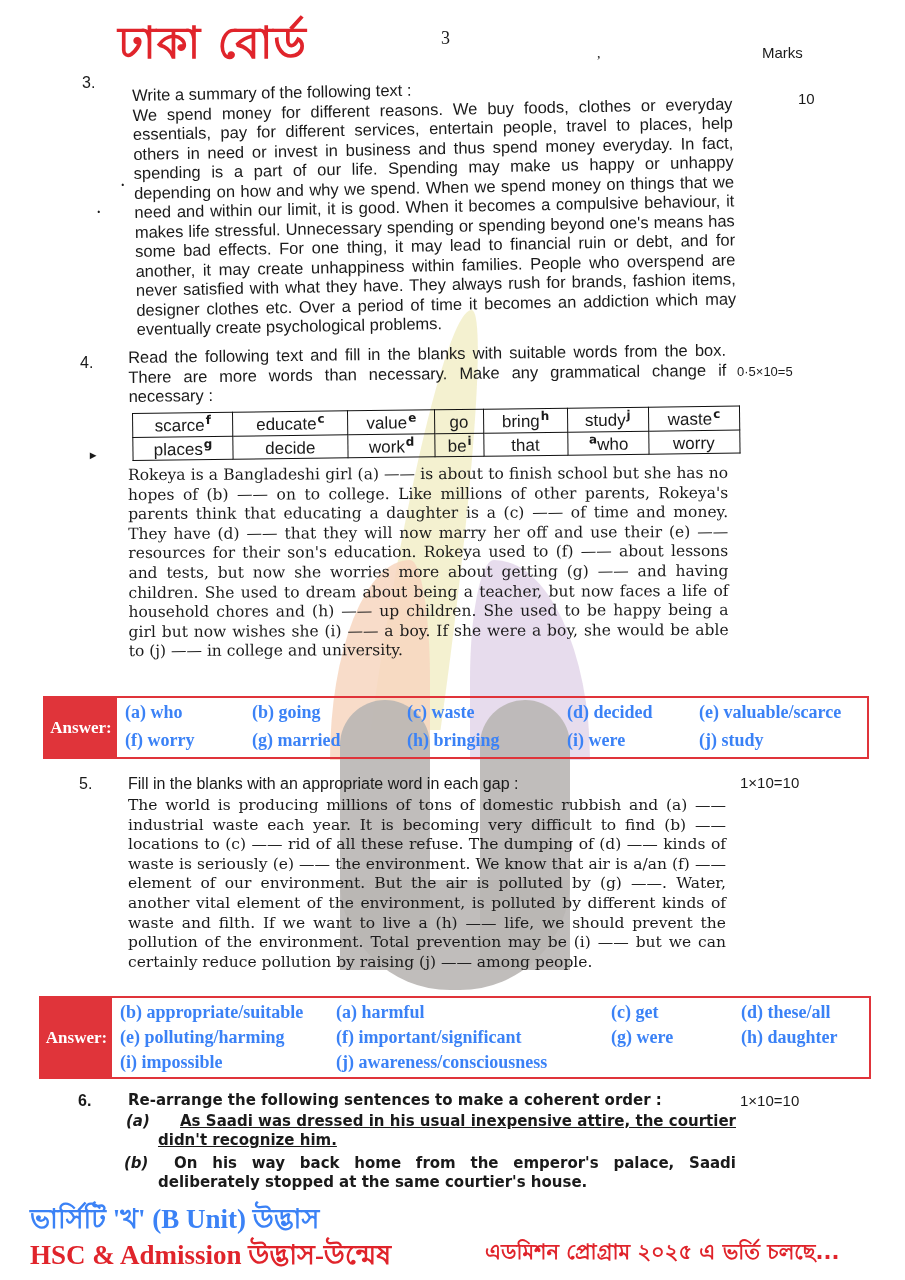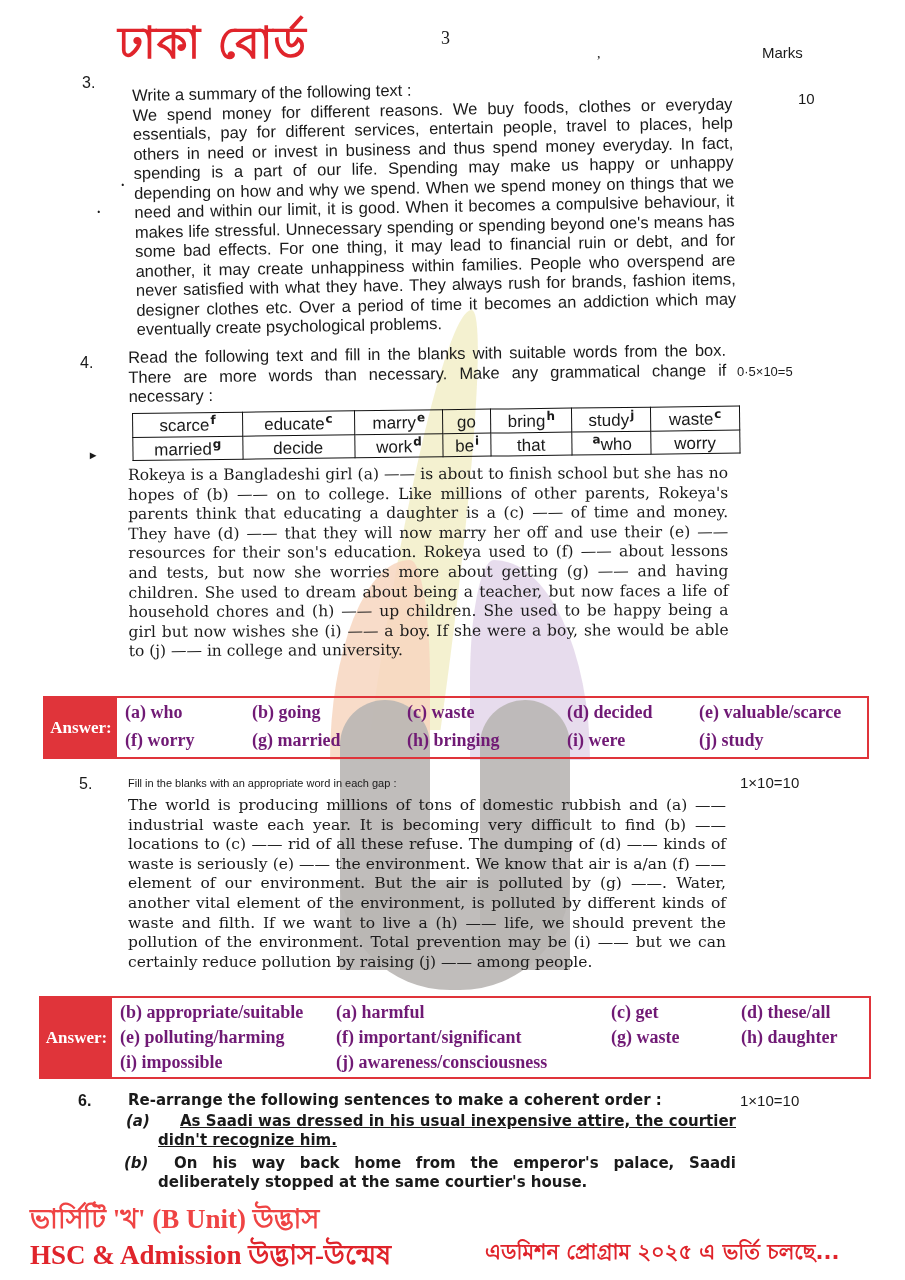--- a/index.html
+++ b/index.html
@@ -31,26 +31,26 @@
     .q3-body { left: 132px; top: 78px; width: 600px; transform: rotate(-1.1deg); transform-origin: left top; }
 
     
     .word-box { position: absolute; left: 132px; top: 405px; width: 608px; border-collapse: collapse; transform: rotate(-0.7deg); transform-origin: left top; }
     .word-box td { border: 1.5px solid #111; font-family: "Liberation Sans", sans-serif; font-size: 17px; text-align: center; height: 22px; padding: 0 4px; position: relative; }
     .hw { font-family: "DejaVu Sans", sans-serif; font-size: 12px; font-weight: bold; vertical-align: super; margin-left: 1px; }
 
     
     .ans-box { position: absolute; border: 2.5px solid #e0343a; display: flex; background: transparent; }
     .ans-label { background: #e0343a; color: #fff; font-family: "Liberation Serif", serif; font-weight: bold; font-size: 17px; display: flex; align-items: center; justify-content: center; }
-    .ans-grid { display: grid; padding: 2px 8px; font-family: "Liberation Serif", serif; font-weight: bold; color: #701a75; font-size: 18px; line-height: 24px; }
+    .ans-grid { display: grid; padding: 2px 8px; font-family: "Liberation Serif", serif; font-weight: bold; color: #3b82f6; font-size: 18px; line-height: 24px; }
 
     .q6-item { position: absolute; font-family: "DejaVu Sans", sans-serif; font-weight: bold; font-size: 15px; line-height: 19px; text-align: justify; }
     .q6-label { position: absolute; font-family: "DejaVu Sans", sans-serif; font-style: italic; font-weight: bold; font-size: 15px; }
 
-    .footer-line1 { position: absolute; left: 30px; top: 1190px; color: #ef4444; font-family: "Liberation Serif", serif; font-weight: bold; font-size: 27px; }
+    .footer-line1 { position: absolute; left: 30px; top: 1190px; color: #3b82f6; font-family: "Liberation Serif", serif; font-weight: bold; font-size: 27px; }
     .footer-line2 { position: absolute; left: 30px; top: 1226px; color: #e0242b; font-family: "Liberation Serif", serif; font-weight: bold; font-size: 27px; }
     .footer-right { position: absolute; left: 485px; top: 1228px; color: #e0242b; font-family: "DejaVu Sans", sans-serif; font-weight: bold; font-size: 21px; }
     .dot { position: absolute; font-size: 14px; font-weight: bold; }
   </style>
 </head>
 <body>
 
 <div class="wm wm-flame-yellow"></div>
 <div class="wm wm-flame-orange"></div>
 <div class="wm wm-flame-purple"></div>
@@ -76,28 +76,28 @@
 
   <div class="qnum" style="left:80px; top:346px;">4.</div>
   <div class="qtext" style="left:128px; top:340px; width:598px; transform:rotate(-0.7deg); transform-origin:left top;">Read the following text and fill in the blanks with suitable words from the box. There are more words than necessary. Make any grammatical change if necessary :</div>
   <div class="mark-right" style="left:737px; top:336px; font-size:13px;margin-top:20px;">0·5×10=5</div>
 
   <table class="word-box">
     <tbody>
         <tr>
       <td><span>scarce</span><span class="hw">f</span></td>
       <td><span>educate</span><span class="hw">c</span></td>
-      <td><span>marry</span><span class="hw">e</span></td>
+      <td><span>value</span><span class="hw">e</span></td>
       <td><span>go</span><span class="hw"></span></td>
       <td><span>bring</span><span class="hw">h</span></td>
       <td><span>study</span><span class="hw">j</span></td>
       <td><span>waste</span><span class="hw">c</span></td>
     </tr>
     <tr>
-      <td><span>married</span><span class="hw">g</span></td>
+      <td><span>places</span><span class="hw">g</span></td>
       <td><span>decide</span><span class="hw"></span></td>
       <td><span>work</span><span class="hw">d</span></td>
       <td><span>be</span><span class="hw">i</span></td>
       <td><span>that</span><span class="hw"></span></td>
       <td><span class="hw">a</span><span>who</span></td>
       <td><span>worry</span><span class="hw"></span></td>
     </tr>
   </tbody>
     </table>
   <div class="dot" style="left:90px; top:440px; font-size:12px;">▸</div>
@@ -114,34 +114,34 @@
       <div>(e) valuable/scarce</div>
       <div>(f) worry</div>
       <div>(g) married</div>
       <div>(h) bringing</div>
       <div>(i) were</div>
       <div>(j) study</div>
     </div>
   </div>
 
   <div class="qnum" style="left:79px; top:767px;">5.</div>
-  <div class="qtext" style="left:128px; top:766px; font-size:11px;">Fill in the blanks with an appropriate word in each gap :</div>
+  <div class="qtext" style="left:128px; top:766px; font-size:16px;">Fill in the blanks with an appropriate word in each gap :</div>
   <div class="mark-right" style="left:740px; top:766px;">1×10=10</div>
   <div class="qtext serif" style="left:128px; top:788px; width:598px;">The world is producing millions of tons of domestic rubbish and (a) —— industrial waste each year. It is becoming very difficult to find (b) —— locations to (c) —— rid of all these refuse. The dumping of (d) —— kinds of waste is seriously (e) —— the environment. We know that air is a/an (f) —— element of our environment. But the air is polluted by (g) ——. Water, another vital element of the environment, is polluted by different kinds of waste and filth. If we want to live a (h) —— life, we should prevent the pollution of the environment. Total prevention may be (i) —— but we can certainly reduce pollution by raising (j) —— among people.</div>
 
   <div class="ans-box" style="left:39px; top:988px; width:832px; height:83px;">
     <div class="ans-label" style="width:86px;">Answer:</div>
     <div class="ans-grid" style="grid-template-columns:216px 275px 130px 120px;">
       <div>(b) appropriate/suitable</div>
       <div>(a) harmful</div>
       <div>(c) get</div>
       <div>(d) these/all</div>
       <div>(e) polluting/harming</div>
       <div>(f) important/significant</div>
-      <div>(g) waste</div>
+      <div>(g) were</div>
       <div>(h) daughter</div>
       <div>(i) impossible</div>
       <div>(j) awareness/consciousness</div>
     </div>
   </div>
 
   <div class="qnum" style="left:78px; top:1084px; font-weight:bold;">6.</div>
   <div class="q6-item" style="left:128px; top:1083px;">Re-arrange the following sentences to make a coherent order :</div>
   <div class="mark-right" style="left:740px; top:1084px;">1×10=10</div>
 

